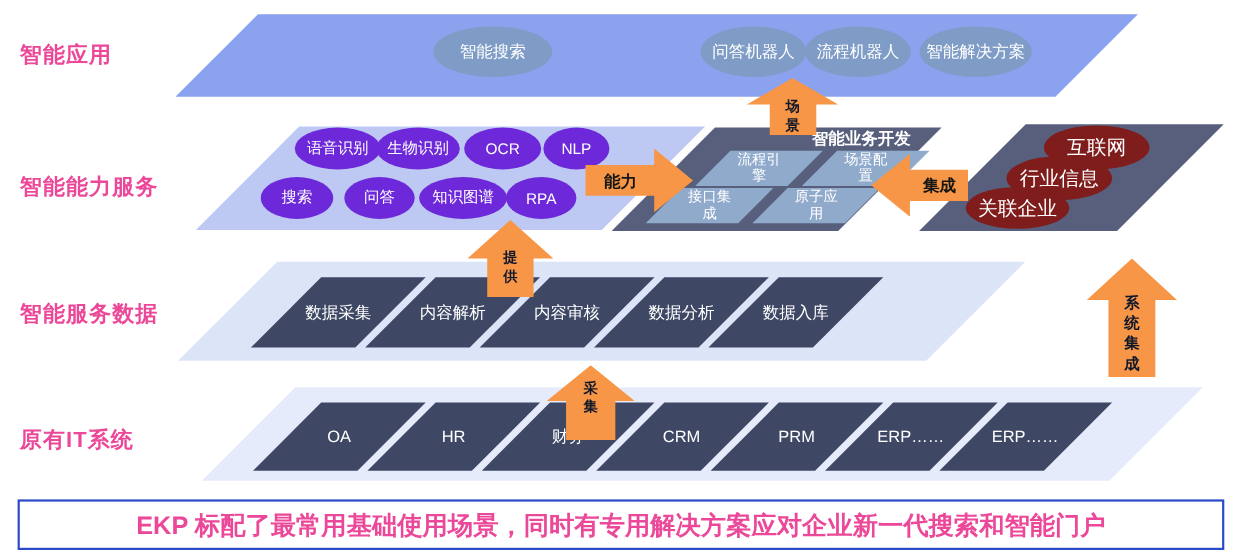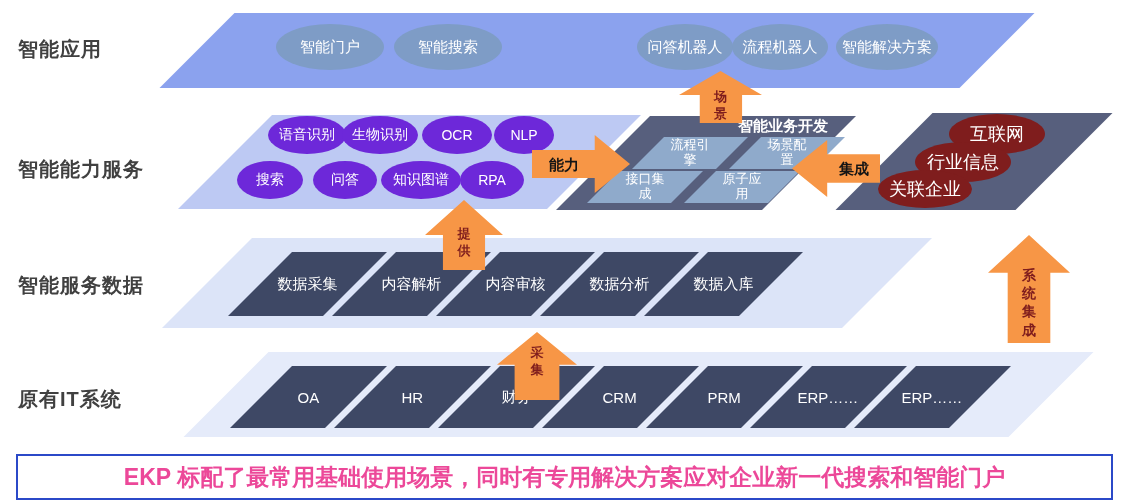--- a/index.html
+++ b/index.html
@@ -1,34 +1,34 @@
 <!DOCTYPE html>
 <html><head>
 <meta charset="utf-8">
 <style>
   html,body{margin:0;padding:0;background:#fff;}
   .stage{position:relative;width:1130px;height:503px;background:#ffffff;
          font-family:"Liberation Sans","DejaVu Sans",sans-serif;overflow:hidden;}
-  .rowlabel{position:absolute;font-size:20px;font-weight:bold;color:#404040;letter-spacing:1px;z-index:3;}
+  .rowlabel{position:absolute;font-size:20px;font-weight:bold;color:#ec4899;letter-spacing:1px;z-index:3;}
   .band{position:absolute;transform:skewX(-45deg);z-index:1;}
   .box{position:absolute;transform:skewX(-45deg);z-index:2;}
   .oval{position:absolute;border-radius:50%;color:#fff;display:flex;align-items:center;justify-content:center;
         text-align:center;z-index:3;}
   .oval.top{background:#7E9CC6;font-size:15px;}
   .oval.cap{background:#6d28d9;font-size:14px;}
   .oval.ext{background:#7f1d1d;font-size:18px;z-index:3;}
   .para{position:absolute;transform:skewX(-45deg);display:flex;align-items:center;justify-content:center;z-index:3;}
   .para>span{display:block;transform:skewX(45deg);color:#fff;text-align:center;}
   .navy{background:#3E4865;}
   .navy>span{font-size:15px;}
   .cell{background:#8FAACB;}
   .cell>span{font-size:13px;line-height:1.15;width:44px;}
   .boxlabel{position:absolute;color:#fff;font-weight:bold;font-size:15px;z-index:3;}
   .arrow{position:absolute;background:#F79646;z-index:4;}
-  .vtext{position:absolute;left:0;right:0;margin:0 auto;width:16px;color:#7f1d1d;font-weight:600;
+  .vtext{position:absolute;left:0;right:0;margin:0 auto;width:16px;color:#0f172a;font-weight:600;
          font-size:13px;line-height:1.3;text-align:center;word-break:break-all;}
   .htext{position:absolute;color:#151515;font-weight:600;font-size:15px;}
   .banner{position:absolute;left:16px;top:454px;width:1093px;height:42px;background:#fff;
           border:2px solid #2B49C8;z-index:5;display:flex;align-items:center;justify-content:center;}
   .banner span{color:#ec4899;font-weight:bold;font-size:23px;white-space:nowrap;}
 </style>
 </head>
 <body>
 
 <div class="stage">
@@ -40,21 +40,20 @@
 
   <div class="band" style="left:197px;top:13px;width:800px;height:75px;background:#8BA2EE;"></div>
   <div class="band" style="left:225px;top:115px;width:369px;height:94px;background:#BDC9F3;"></div>
   <div class="band" style="left:207px;top:238px;width:680px;height:90px;background:#DCE4F8;"></div>
   <div class="band" style="left:226px;top:352px;width:825px;height:85px;background:#E5EBFA;"></div>
 
   <div class="box" style="left:603px;top:116px;width:206px;height:94px;background:#575F7D;"></div>
   <div class="box" style="left:884px;top:113px;width:180px;height:97px;background:#575F7D;"></div>
   <div class="boxlabel" style="left:738px;top:117px;">智能业务开发</div>
 
-  <div class="oval top" style="left:276px;top:24px;width:108px;height:46px;">智能门户</div>
   <div class="oval top" style="left:394px;top:24px;width:108px;height:46px;">智能搜索</div>
   <div class="oval top" style="left:637px;top:24px;width:96px;height:46px;">问答机器人</div>
   <div class="oval top" style="left:732px;top:24px;width:96px;height:46px;">流程机器人</div>
   <div class="oval top" style="left:836px;top:24px;width:102px;height:46px;">智能解决方案</div>
 
   <div class="oval cap" style="left:268px;top:116px;width:78px;height:38px;">语音识别</div>
   <div class="oval cap" style="left:342px;top:116px;width:76px;height:38px;">生物识别</div>
   <div class="oval cap" style="left:422px;top:116px;width:70px;height:38px;">OCR</div>
   <div class="oval cap" style="left:494px;top:116px;width:60px;height:38px;">NLP</div>
 

